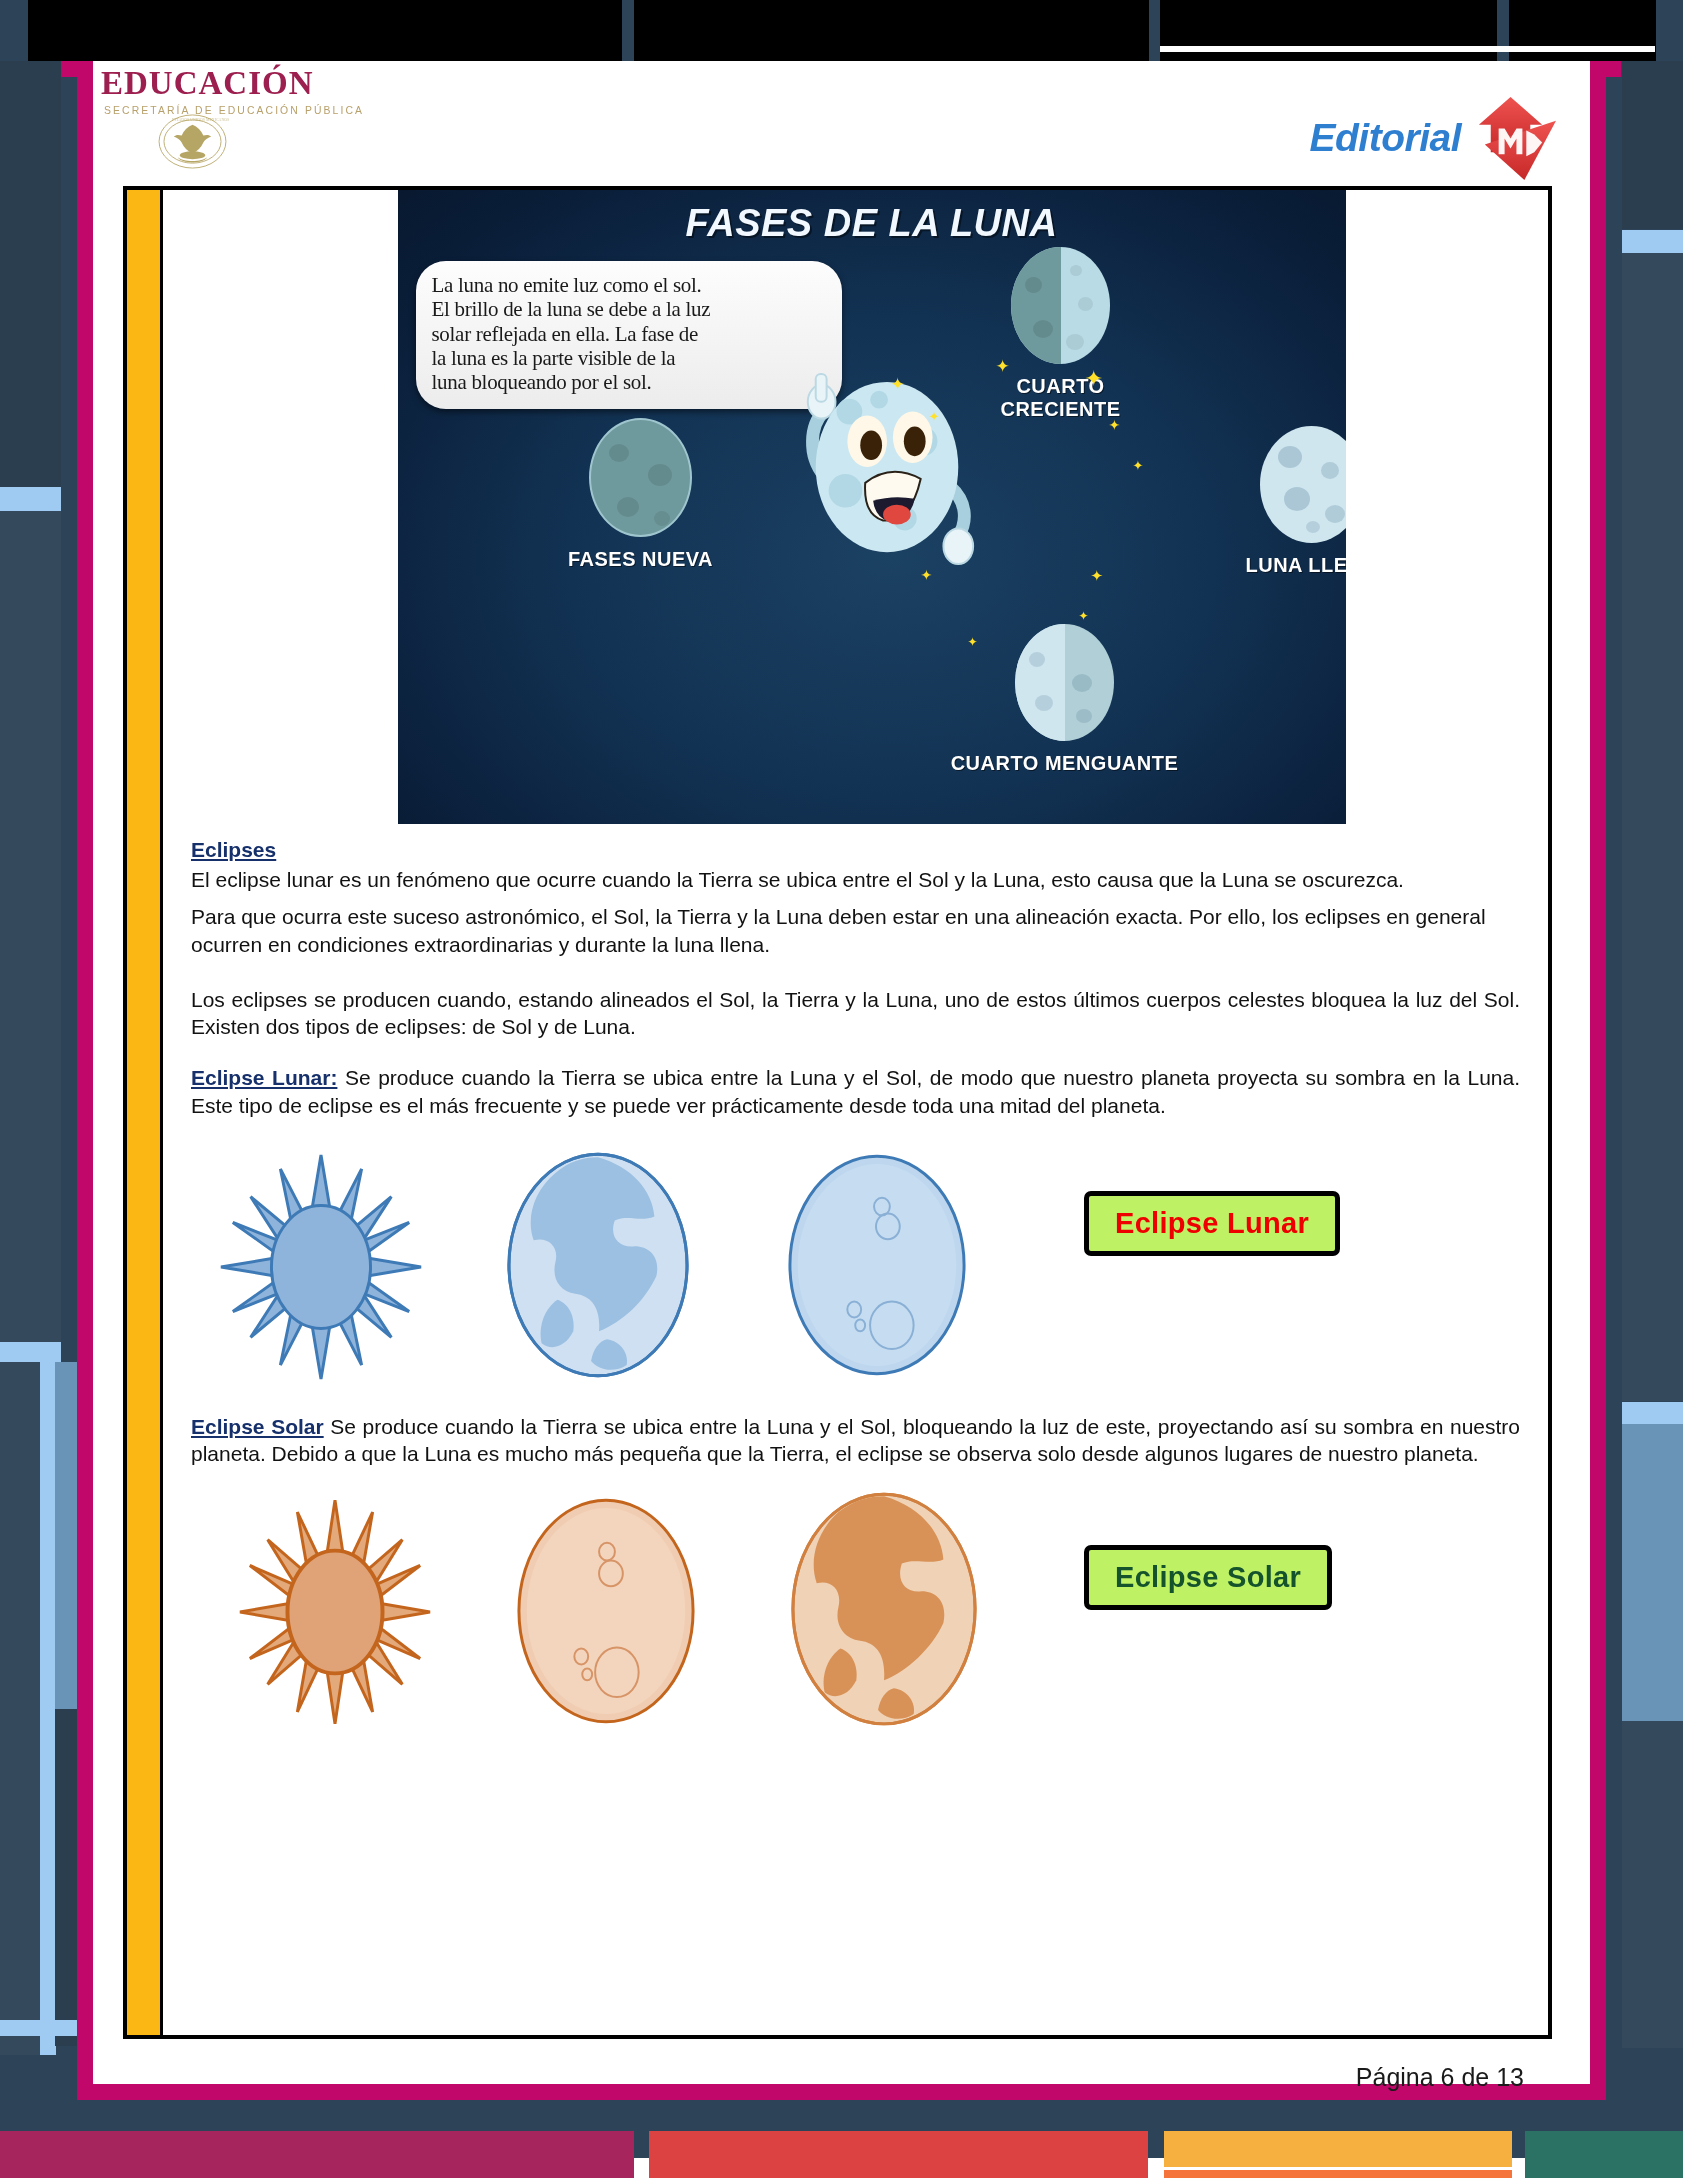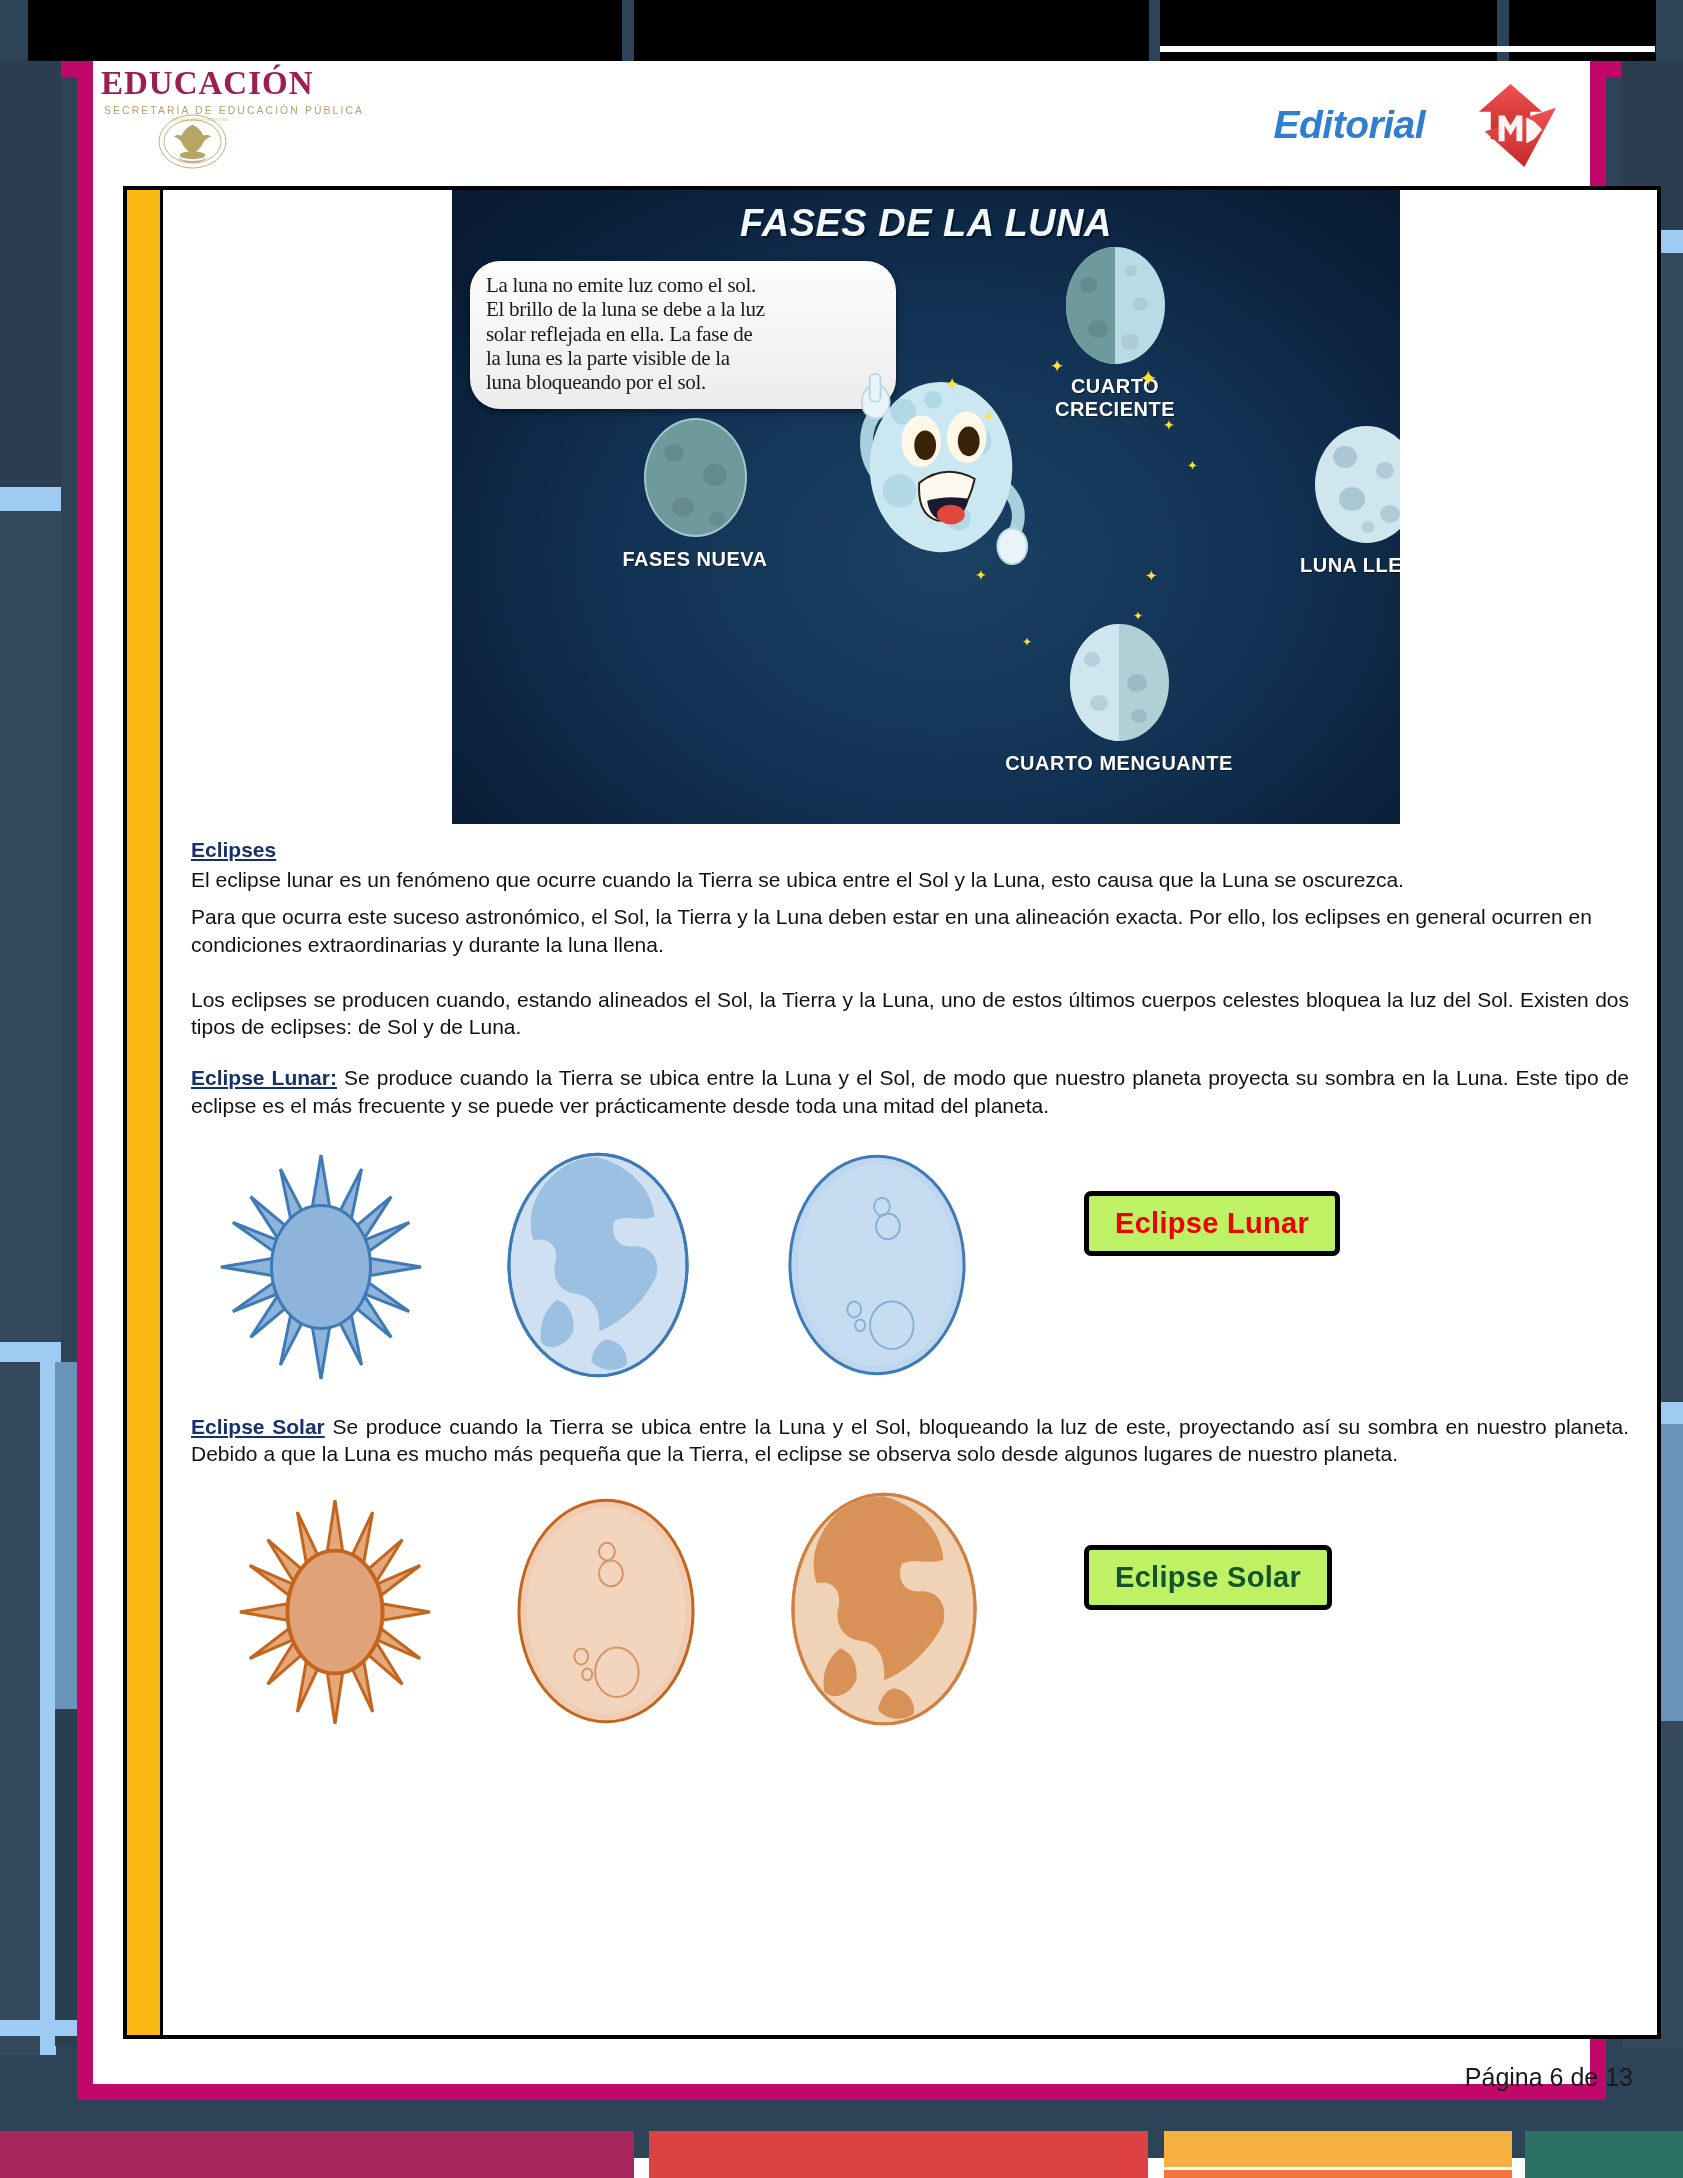--- a/index.html
+++ b/index.html
@@ -53,31 +53,31 @@
     font-size:33px; letter-spacing:1px;
     color:#9d1f4f; font-weight:700; line-height:1;
   }
   .sep-sub {
     font-family:"Liberation Sans", sans-serif;
     font-size:10.4px; letter-spacing:2.1px; color:#b8a06a;
     margin-top:5px; margin-left:3px; font-weight:400;
   }
   .sep-emblem { position:absolute; left:59px; top:51px; }
 
-  .md-logo { position:absolute; right:30px; top:19px; display:flex; align-items:center;gap:36px; }
+  .md-logo { position:absolute; right:30px; top:32px; display:flex; align-items:center; }
   .md-word {
     font-family:"Liberation Sans", sans-serif;
     font-size:39px; font-weight:700; font-style:italic;
     color:#2f7fd1; letter-spacing:-0.5px;
   }
 
   
   #frame {
     position:absolute; left:30px; top:125px;
-    width:1538px; height:1853px;
+    width:1429px; height:1853px;
     border:4px solid #000;
     background:#fff;
     display:flex;
   }
   #gold-bar { width:36px; background:#fbb713; border-right:3px solid #000; flex:0 0 36px; }
   #content { flex:1; padding:0 22px 0 22px; position:relative; }
 
   
   .moonimg {
     position:relative;

